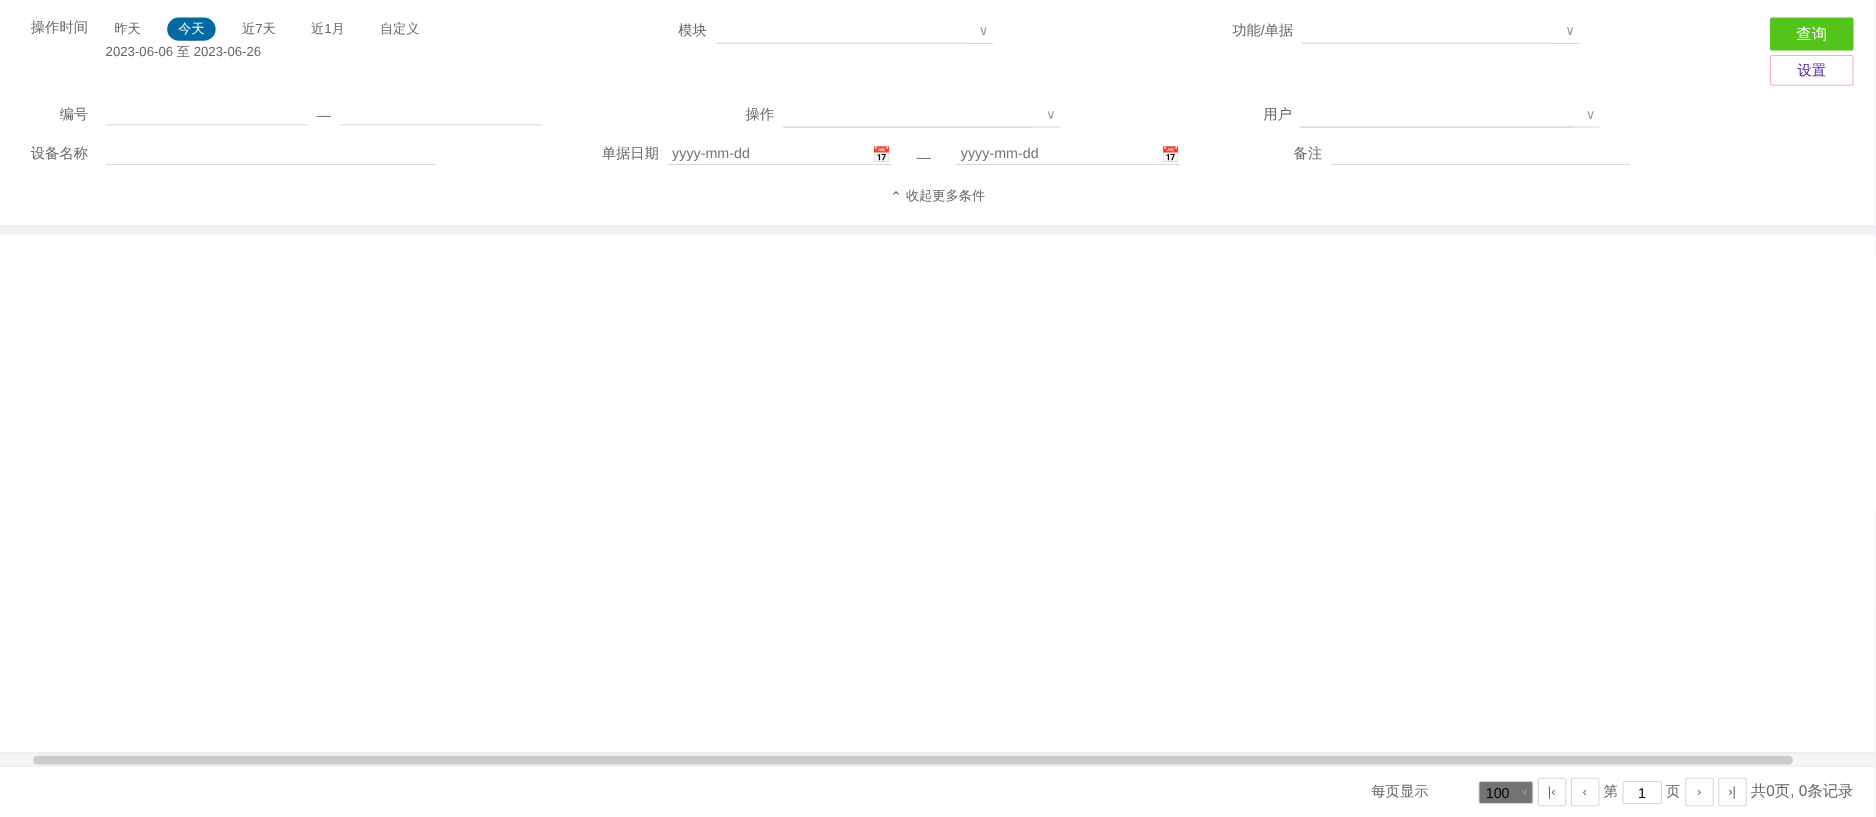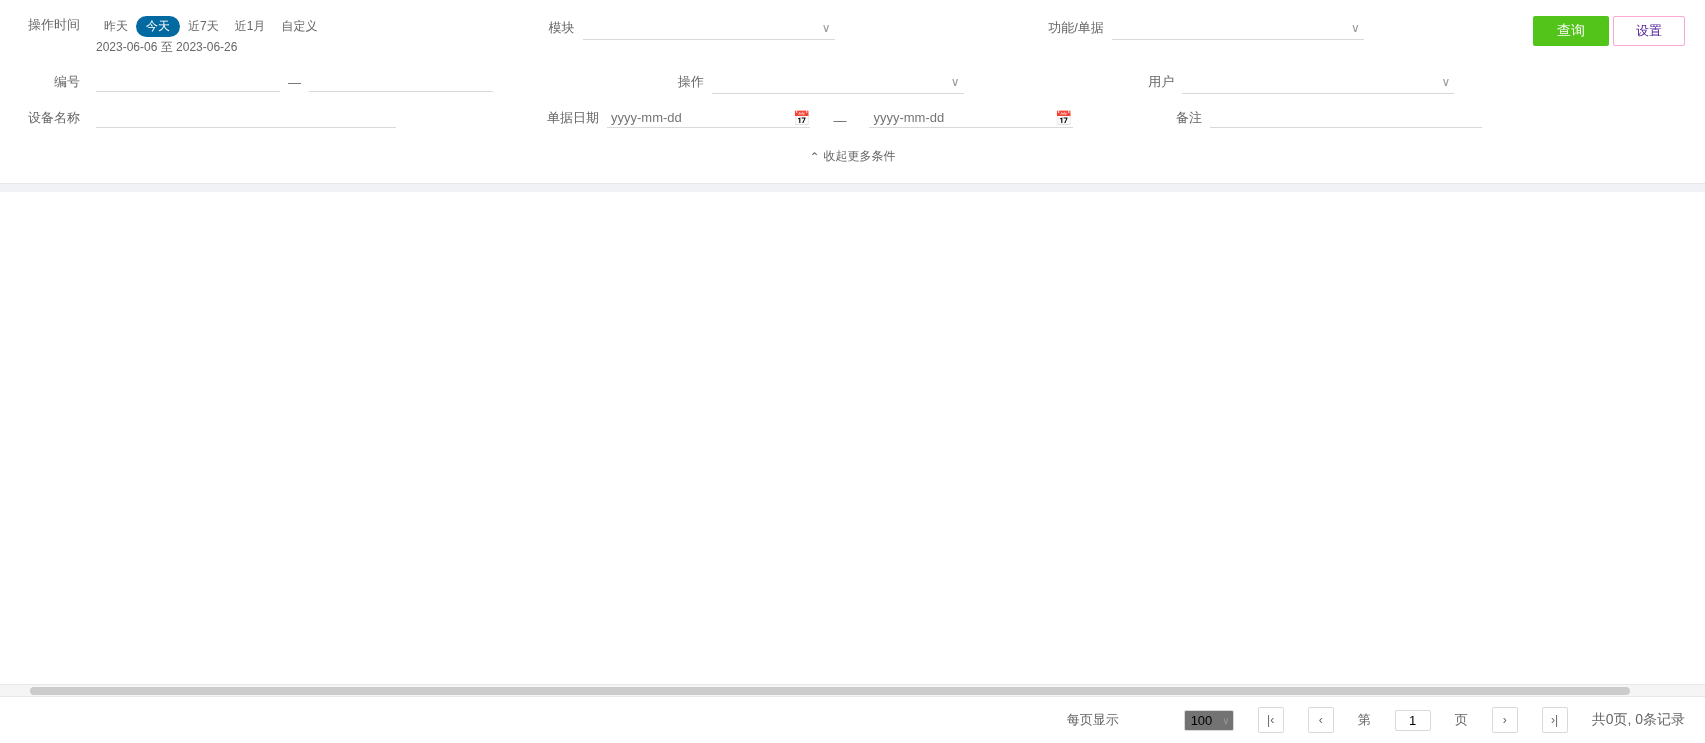--- a/index.html
+++ b/index.html
@@ -15,21 +15,21 @@
     .export-btn { display: flex; align-items: center; gap: 4px; color: #666; font-size: 13px; cursor: pointer; border: none; background: none; }
     .export-icon { font-size: 14px; }
 
     
     .filter-area { background: #fff; padding: 16px 20px 8px 20px; border-bottom: 1px solid #e8e8e8; }
     .filter-row { display: flex; align-items: center; margin-bottom: 14px; gap: 0; }
     .filter-label { color: #666; font-size: 13px; min-width: 60px; text-align: right; margin-right: 8px; flex-shrink: 0; }
     .filter-label-wide { min-width: 80px; }
 
     
-    .time-filter-group { display: flex; align-items: flex-start; gap: 0; }
+    .time-filter-group { display: flex; align-items: flex-start; gap: 16px; }
     .time-btn { padding: 2px 8px; font-size: 12px; cursor: pointer; border: none; background: none; color: #666; border-radius: 2px; }
     .time-btn.active { background: #0369a1; color: #fff; border-radius: 12px; padding: 2px 10px; }
     .time-range-text { font-size: 12px; color: #666; margin-top: 2px; }
     .time-filter-wrapper { display: flex; flex-direction: column; }
 
     
     .filter-select { border: none; border-bottom: 1px solid #d9d9d9; outline: none; font-size: 13px; color: #333; padding: 2px 24px 2px 4px; min-width: 180px; background: transparent; cursor: pointer; appearance: none; position: relative; }
     .select-wrapper { position: relative; display: inline-flex; align-items: center; min-width: 200px; }
     .select-wrapper .chevron { position: absolute; right: 4px; top: 50%; transform: translateY(-50%); color: #999; font-size: 12px; pointer-events: none; }
     .select-wrapper::after { content: ''; position: absolute; bottom: 0; left: 0; right: 24px; height: 1px; background: #d9d9d9; }
@@ -41,40 +41,40 @@
     
     .range-wrapper { display: flex; align-items: center; gap: 8px; }
     .range-separator { color: #666; }
 
     
     .date-input-wrapper { display: flex; align-items: center; border-bottom: 1px solid #d9d9d9; min-width: 120px; }
     .date-input { border: none; outline: none; font-size: 13px; color: #bbb; padding: 2px 4px; min-width: 90px; background: transparent; }
     .cal-icon { color: #26c6da; font-size: 14px; margin-left: 2px; cursor: pointer; }
 
     
-    .action-buttons { display: flex; flex-direction: row; gap: 4px; }
+    .action-buttons { display: flex; flex-direction: column; gap: 4px; }
     .btn-query { background: #52c41a; color: #fff; border: none; padding: 6px 24px; font-size: 14px; border-radius: 2px; cursor: pointer; font-weight: 500; }
     .btn-settings { background: #fff; color: #4c1d95; border: 1px solid #f9a8d4; padding: 4px 22px; font-size: 13px; border-radius: 2px; cursor: pointer; }
 
     
     .collapse-bar { display: flex; justify-content: center; align-items: center; padding: 6px 0 10px 0; }
     .collapse-btn { border: none; background: none; color: #666; font-size: 12px; cursor: pointer; display: flex; align-items: center; gap: 4px; }
 
     
     .table-section { background: #fff; flex: 1; margin-top: 8px; }
     .data-table { width: 100%; border-collapse: collapse; }
     .data-table thead tr { background: #26c6da; }
     .data-table thead th { color: #fff; padding: 10px 8px; font-size: 13px; font-weight: normal; text-align: center; border-right: 1px solid rgba(255,255,255,0.2); white-space: nowrap; }
     .data-table thead th:last-child { border-right: none; }
 
     
     .empty-area { height: 340px; background: #fff; }
 
     
-    .pagination-bar { background: #fff; padding: 10px 20px; display: flex; align-items: center; justify-content: flex-end; gap: 24px; border-top: 1px solid #e8e8e8; }
+    .pagination-bar { background: #fff; padding: 10px 20px; display: flex; align-items: center; justify-content: flex-end; gap: 4px; border-top: 1px solid #e8e8e8; }
     .page-size-label { color: #666; font-size: 13px; }
     .page-size-select { border: 1px solid #d9d9d9; border-radius: 2px; padding: 2px 20px 2px 6px; font-size: 13px; appearance: none; background: #737373; cursor: pointer; margin-left: 41px; }
     .page-size-wrapper { position: relative; display: inline-flex; align-items: center; }
     .page-size-wrapper .chevron { position: absolute; right: 4px; font-size: 10px; color: #999; pointer-events: none; }
     .page-nav-btn { border: 1px solid #d9d9d9; background: #fff; width: 26px; height: 26px; cursor: pointer; border-radius: 2px; font-size: 12px; color: #666; display: inline-flex; align-items: center; justify-content: center; }
     .page-nav-btn:disabled { color: #ccc; cursor: not-allowed; }
     .page-label { color: #666; font-size: 13px; }
     .page-input { border: 1px solid #d9d9d9; border-radius: 2px; width: 36px; text-align: center; padding: 2px 4px; font-size: 13px; }
     .page-total { color: #666; font-size: 14px; }
 

